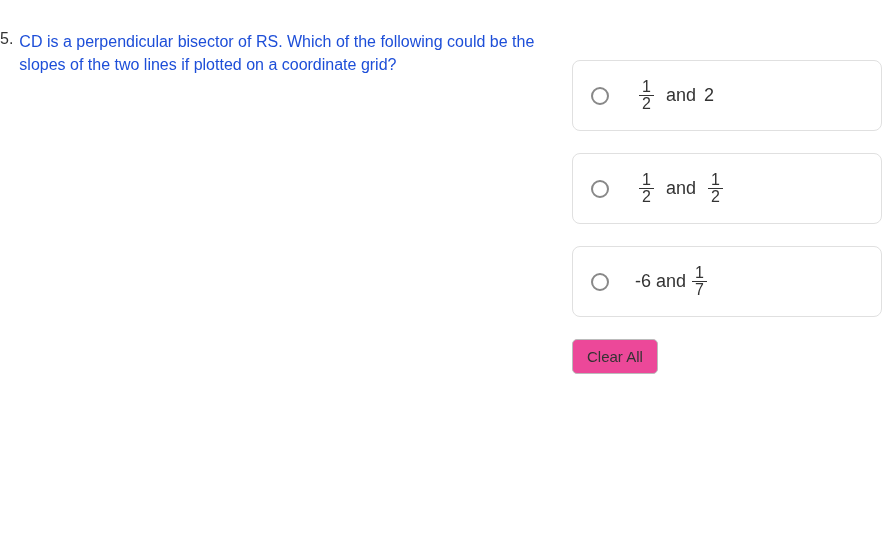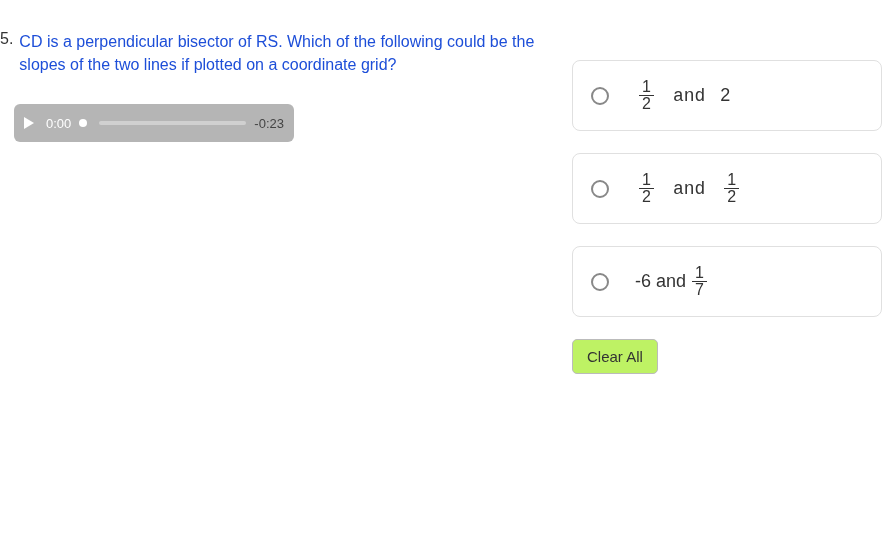--- a/index.html
+++ b/index.html
@@ -101,48 +101,41 @@
   .fraction {
     display: inline-flex;
     flex-direction: column;
     align-items: center;
     line-height: 1;
     margin: 0 4px;
     vertical-align: middle;
   }
   .fraction .num { font-size: 16px; border-bottom: 1px solid #333; padding: 0 3px; }
   .fraction .den { font-size: 16px; padding: 0 3px; }
-  .and { margin: 0 15px; font-family: Liberation Mono, monospace; }
+  .and { margin: 0 8px; }
   .clear-btn {
     display: inline-block;
     border: 1px solid #bbb;
     border-radius: 5px;
     padding: 8px 14px;
     font-size: 15px;
     color: #333;
-    background: #bef264;
+    background: #ec4899;
     cursor: pointer;
     margin-left: 0;
   }
 </style>
 </head>
 <body>
 
 <div class="container">
   <div class="left">
     <div class="question">
       <span class="qnum">5.</span>
       <span class="qtext">CD is a perpendicular bisector of RS. Which of the following could be the slopes of the two lines if plotted on a coordinate grid?</span>
-    </div>
-    <div class="video-player">
-      <div class="play-icon"></div>
-      <span class="time-current">0:00</span>
-      <div class="dot"></div>
-      <div class="track"></div>
-      <span class="time-remaining">-0:23</span>
     </div>
   </div>
   <div class="right">
     <div class="option">
       <div class="radio"></div>
       <div class="option-text">
         <span class="fraction">
           <span class="num">1</span>
           <span class="den">2</span>
         </span>

